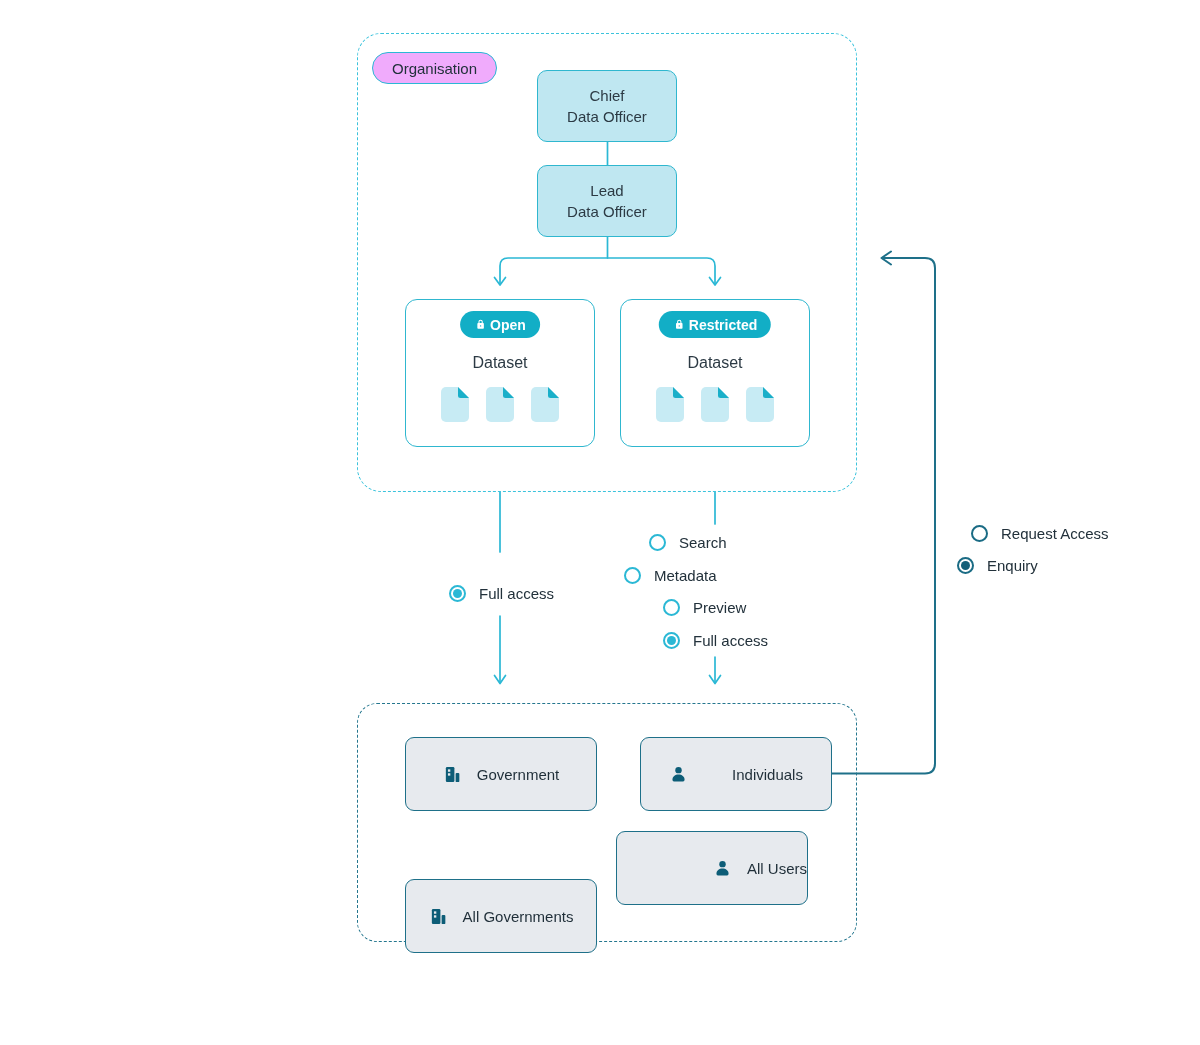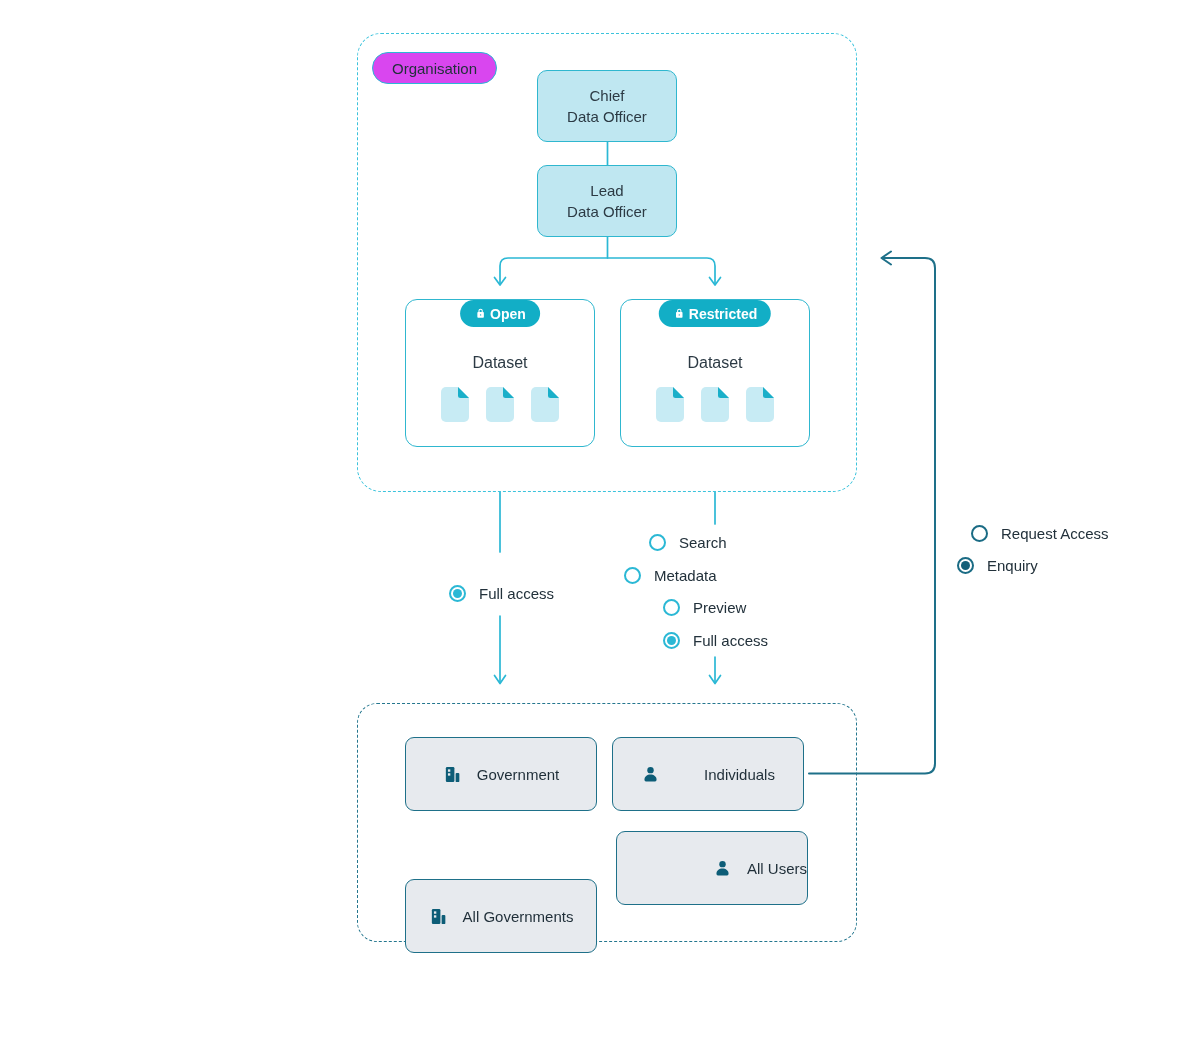--- a/index.html
+++ b/index.html
@@ -19,31 +19,31 @@
   html,body{background:#ffffff;}
   body{font-family:"Liberation Sans","DejaVu Sans",sans-serif;color:var(--ink);}
   .canvas{position:relative;width:1200px;height:1045px;background:#fff;overflow:hidden;}
   .connectors{position:absolute;left:0;top:0;z-index:0;}
 
   .dashed-box{position:absolute;border:1.6px dashed var(--cyan-dash);border-radius:24px;background:transparent;}
   .dashed-box.dark{border-color:#24768e;border-radius:20px;}
 
   .org-pill{position:absolute;left:372px;top:52px;height:32px;padding:0 19px;
     display:flex;align-items:center;justify-content:center;
-    background:#d946ef;border:1.5px solid var(--cyan);border-radius:16px;
+    background:#f0abfc;border:1.5px solid var(--cyan);border-radius:16px;
     font-size:15px;color:var(--ink);z-index:2;}
 
   .role-box{position:absolute;width:140px;height:72px;background:var(--cyan-fill);
     border:1.5px solid var(--cyan-border);border-radius:10px;
     display:flex;align-items:center;justify-content:center;text-align:center;
     font-size:15px;line-height:1.4;color:#2c3a44;white-space:pre-line;z-index:2;}
 
   .dataset-box{position:absolute;width:190px;height:148px;background:#fff;
     border:1.5px solid var(--cyan-border);border-radius:12px;z-index:2;}
-  .badge{position:absolute;top:0;left:50%;transform:translateX(-50%);
+  .badge{position:absolute;top:11px;left:50%;transform:translateX(-50%);
     height:27px;padding:0 14px;display:inline-flex;align-items:center;gap:3px;
     background:var(--badge);border-radius:14px;color:#fff;font-size:14px;font-weight:bold;white-space:nowrap;}
   .dataset-title{position:absolute;top:54px;width:100%;text-align:center;font-size:16px;color:#2c3a44;}
   .doc-row{position:absolute;top:87px;width:100%;display:flex;justify-content:center;gap:17px;}
 
   .radio-row{position:absolute;display:flex;align-items:center;gap:13px;font-size:15px;color:var(--ink);z-index:2;}
   .radio{width:17px;height:17px;border-radius:50%;background:#fff;border:2px solid var(--cyan);position:relative;flex:0 0 auto;}
   .radio.selected::after{content:"";position:absolute;inset:2px;border-radius:50%;background:var(--cyan);}
   .radio.dark{border-color:#1a6b84;}
   .radio.dark.selected::after{background:#156079;}
@@ -177,21 +177,21 @@
 
   <div class="consumer-box" style="left:405px;top:737px;">
     <svg width="19" height="19" viewBox="0 0 20 20">
         <rect x="3" y="2" width="9" height="16" rx="1.3" fill="#0d5d77"></rect>
         <rect x="5.2" y="4.6" width="2.5" height="2.5" fill="#e7eaee"></rect>
         <rect x="5.2" y="8.7" width="2.5" height="2.5" fill="#e7eaee"></rect>
         <rect x="13.3" y="8.5" width="3.9" height="9.5" rx="1" fill="#0d5d77"></rect>
       </svg>
     <span>Government</span>
   </div>
-  <div class="consumer-box" style="left:612px;top:737px;gap:44px;">
+  <div class="consumer-box" style="left:640px;top:737px;gap:44px;">
     <svg width="19" height="19" viewBox="0 0 20 20">
         <circle cx="10" cy="5.4" r="3.4" fill="#0d5d77"></circle>
         <path d="M3.6 15.6c0-3.6 2.9-5.6 6.4-5.6s6.4 2 6.4 5.6c0 .9-.7 1.7-1.6 1.7H5.2c-.9 0-1.6-.8-1.6-1.7Z" fill="#0d5d77"></path>
       </svg>
     <span>Individuals</span>
   </div>
   <div class="consumer-box" style="left:405px;top:831px;margin-top:48px;">
     <svg width="19" height="19" viewBox="0 0 20 20">
         <rect x="3" y="2" width="9" height="16" rx="1.3" fill="#0d5d77"></rect>
         <rect x="5.2" y="4.6" width="2.5" height="2.5" fill="#e7eaee"></rect>

